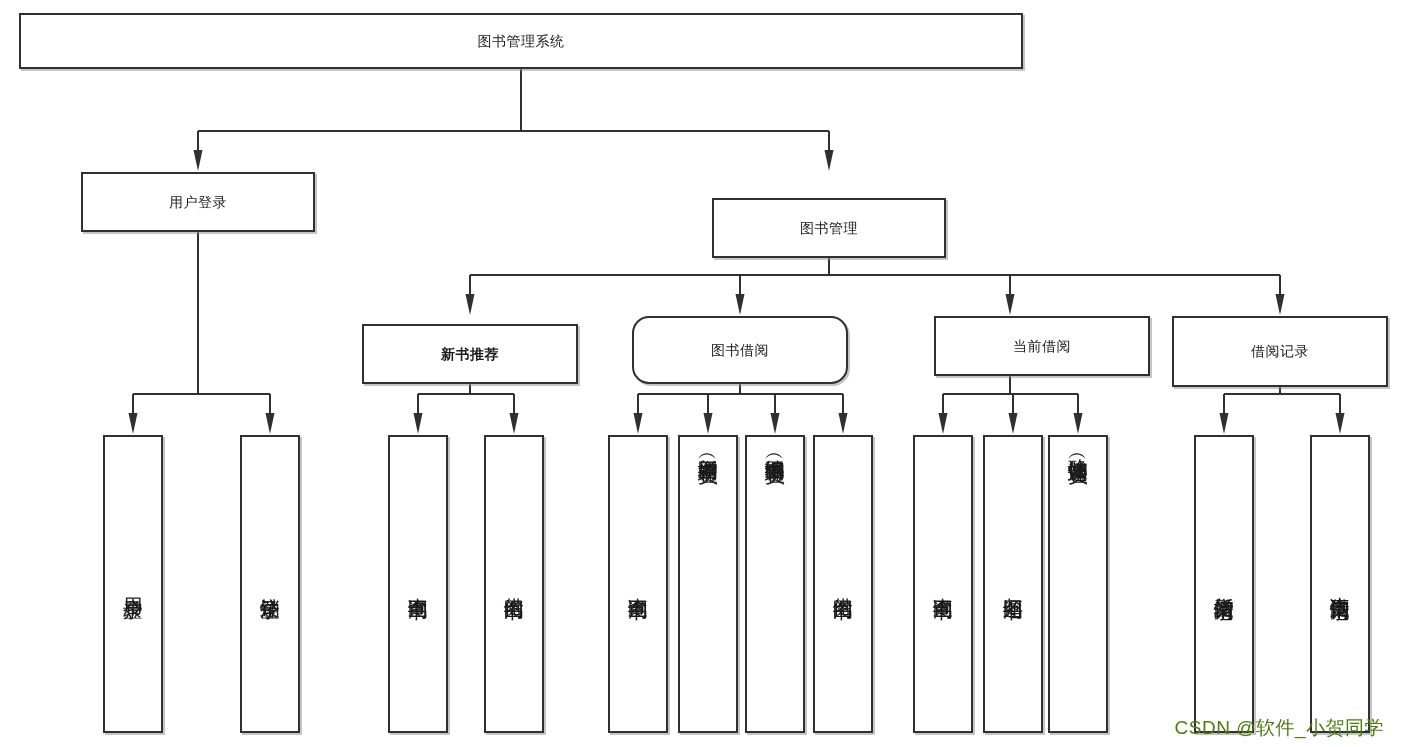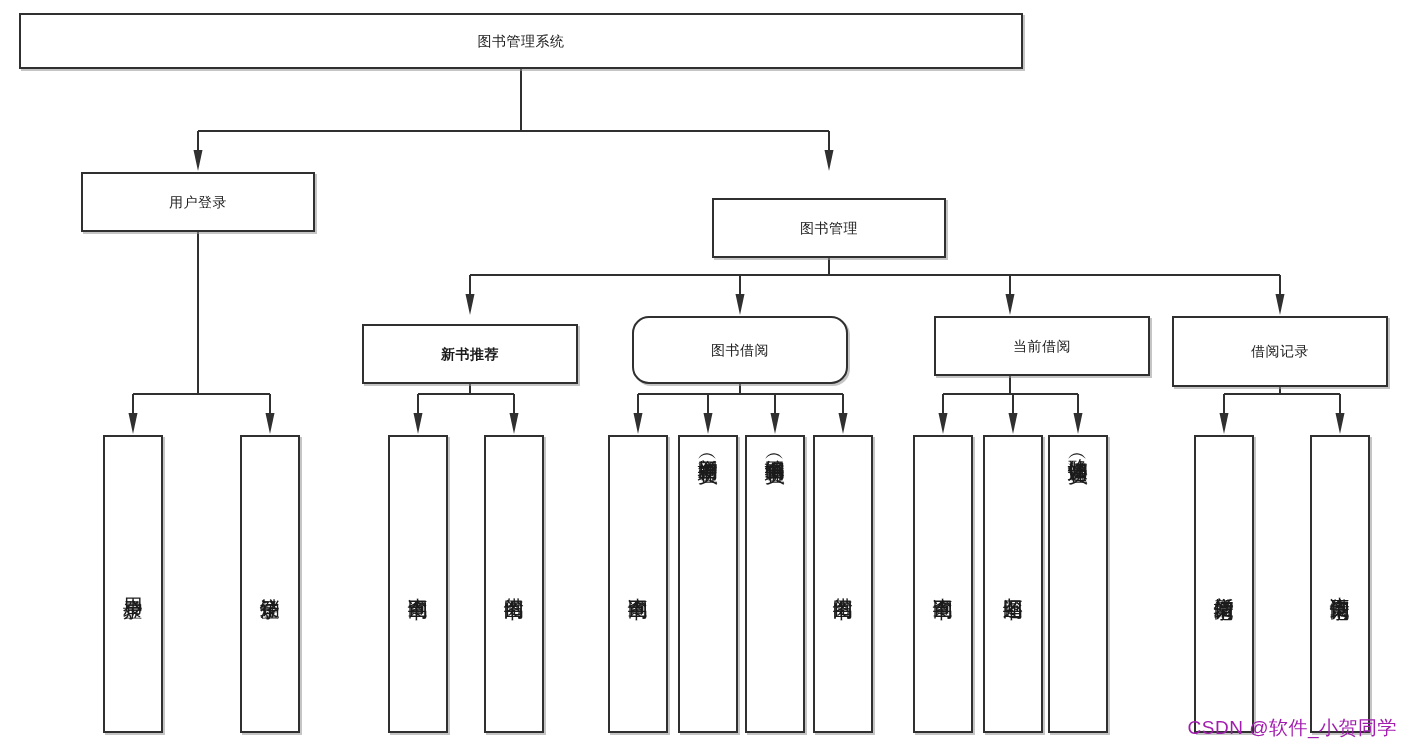--- a/index.html
+++ b/index.html
@@ -60,24 +60,24 @@
     height: 100%;
     padding-top: 6px;
     box-sizing: border-box;
   }
   .leaf-inner.center-v {
     align-items: center;
     padding-top: 0;
   }
   .watermark {
     position: absolute;
-    right: 8px;
+    right: 21px;
     bottom: 6px;
     font-size: 19px;
-    color: #a21caf;
+    color: #4d7c0f;
     white-space: nowrap;
     letter-spacing: 0.5px;
     pointer-events: none;
   }
 </style>
 </head>
 <body>
 
 <div id="diagram-root">
 

